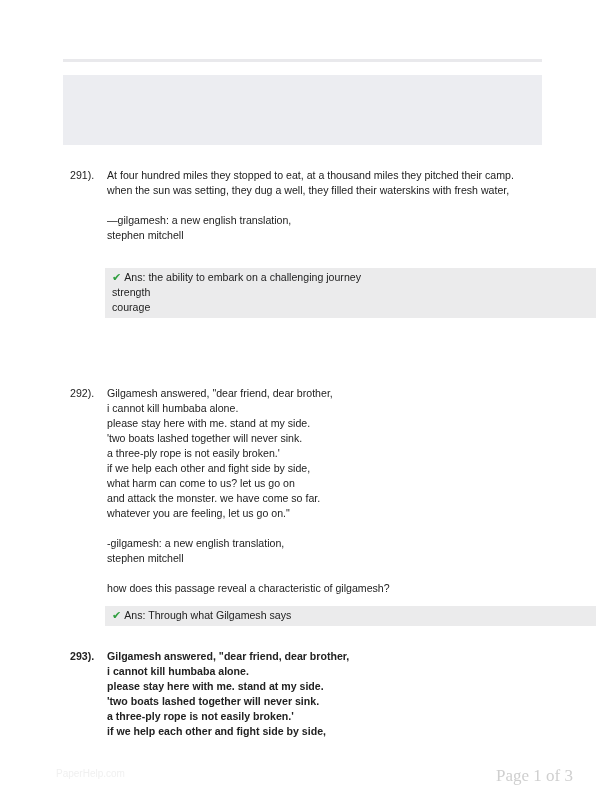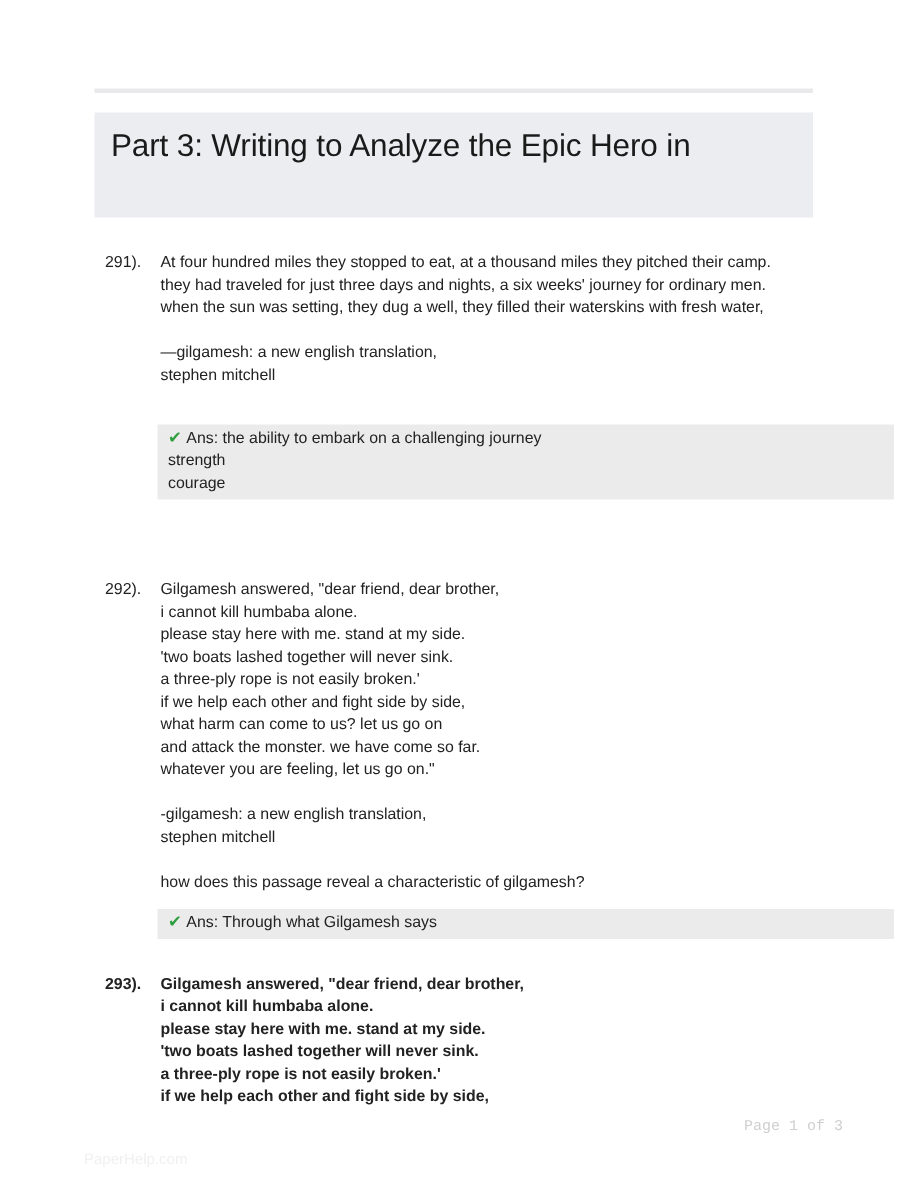--- a/index.html
+++ b/index.html
@@ -85,42 +85,40 @@
     .footer-left {
       position: absolute;
       left: 56px;
       top: 768px;
       font-size: 10px;
       color: #f0f0f0;
     }
     .footer-right {
       position: absolute;
       left: 496px;
-      top: 746px;
-      font-family: Liberation Mono, monospace;
-      font-size: 10px;
+      top: 766px;
+      font-family: Liberation Serif, serif;
+      font-size: 17px;
       color: #cfcfcf;
     }
   </style>
 </head>
 <body>
 
 <div class="top-rule"></div>
 
 <div class="title-box">
   <h1>
-    <span class="l1">Part 3: Writing to Analyze the Epic Hero in</span>
   </h1>
 </div>
 
 <div class="q" style="top:168px;">
   <span class="num">291).</span>
   <div class="body">
     <span class="line">At four hundred miles they stopped to eat, at a thousand miles they pitched their camp.</span>
-    <span class="line">they had traveled for just three days and nights, a six weeks' journey for ordinary men.</span>
     <span class="line">when the sun was setting, they dug a well, they filled their waterskins with fresh water,</span>
     <span class="gap"></span>
     <span class="line">—gilgamesh: a new english translation,</span>
     <span class="line">stephen mitchell</span>
     <span class="gap"></span>
     <div class="ans">
       <span class="line">
         <span class="check">✔</span><span>Ans:</span>
         <span>the ability to embark on a challenging journey</span>
       </span>

